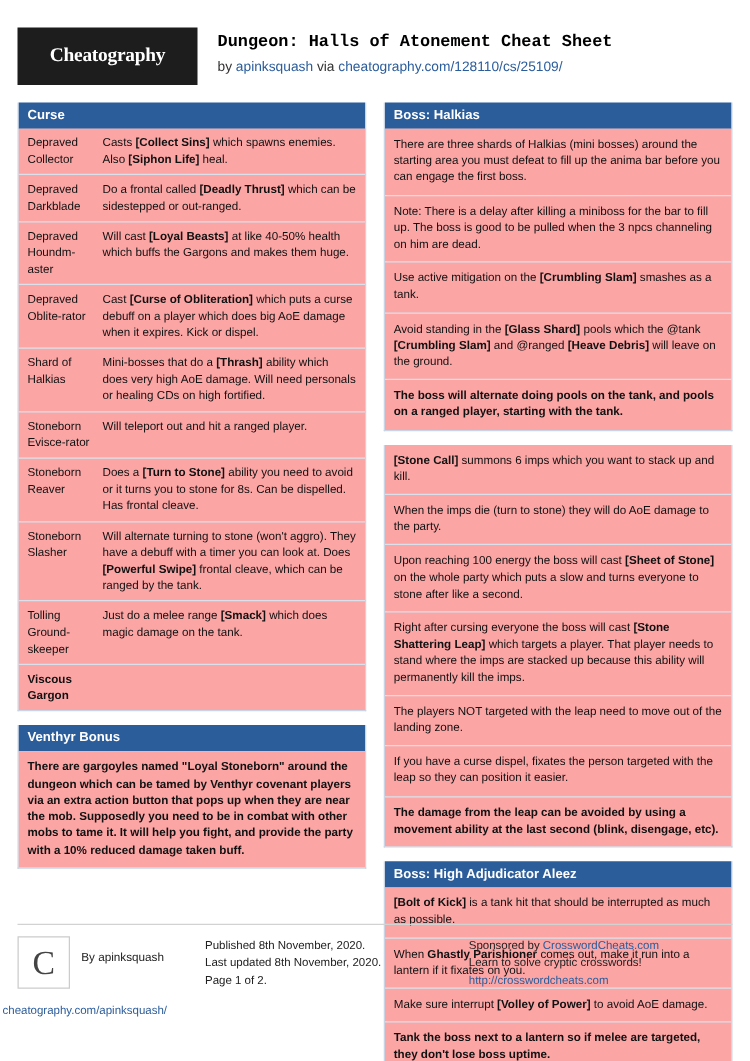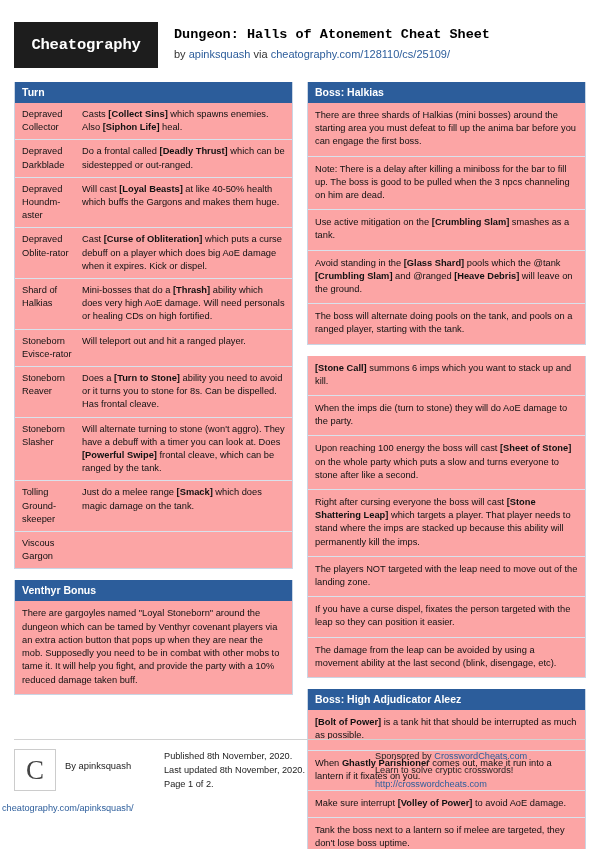--- a/index.html
+++ b/index.html
@@ -36,21 +36,21 @@
     display: flex;
     align-items: center;
     justify-content: center;
     flex: 0 0 auto;
   }
   .logo-text {
     color: #ffffff;
     font-size: 15.5px;
     font-weight: bold;
     letter-spacing: -0.2px;
-    font-family: Liberation Mono, monospace;
+    font-family: Liberation Serif, serif;
   }
   .title-wrap {
     padding-left: 16px;
     padding-top: 4px;
   }
   .doc-title {
     color: #000000;
     font-size: 13.5px;
     font-weight: bold;
     line-height: 17px;
@@ -92,21 +92,21 @@
     line-height: 13px;
   }
   .sect-body { background: #fca5a5; }
 
   .row {
     display: flex;
     border-bottom: 1px solid #d9e2ec;
     font-size: 9.3px;
     line-height: 13.2px;
   }
-  .row:last-child { border-bottom: none; }
+  .row:last-child { border-bottom: none; font-weight: bold; }
   .row .k {
     width: 62px;
     flex: 0 0 62px;
     padding: 5px 5px 5px 7px;
     box-sizing: border-box;
     color: #111111;
     word-break: break-word;
     hyphens: auto;
   }
   .row .v {
@@ -181,21 +181,21 @@
         <span>by </span><a href="#" class="f-link">apinksquash</a><span> via </span><a href="#" class="f-link">cheatography.com/128110/cs/25109/</a>
       </div>
     </div>
   </div>
 
   <div class="columns">
 
     <div class="col">
 
       <div class="sect">
-        <div class="sect-head">Turn</div>
+        <div class="sect-head">Curse</div>
         <div class="sect-body">
           <div class="row">
             <div class="k">Depraved Collector</div>
             <div class="v">Casts <b>[Collect Sins]</b> which spawns enemies. Also <b>[Siphon Life]</b> heal.</div>
           </div>
           <div class="row">
             <div class="k">Depraved Darkblade</div>
             <div class="v">Do a frontal called <b>[Deadly Thrust]</b> which can be sidestepped or out-ranged.</div>
           </div>
           <div class="row">
@@ -289,21 +289,21 @@
           <div class="row full">
             <div class="v">The damage from the leap can be avoided by using a movement ability at the last second (blink, disengage, etc).</div>
           </div>
         </div>
       </div>
 
       <div class="sect">
         <div class="sect-head">Boss: High Adjudicator Aleez</div>
         <div class="sect-body">
           <div class="row full">
-            <div class="v"><b>[Bolt of Power]</b> is a tank hit that should be interrupted as much as possible.</div>
+            <div class="v"><b>[Bolt of Kick]</b> is a tank hit that should be interrupted as much as possible.</div>
           </div>
           <div class="row full">
             <div class="v">When <b>Ghastly Parishioner</b> comes out, make it run into a lantern if it fixates on you.</div>
           </div>
           <div class="row full">
             <div class="v">Make sure interrupt <b>[Volley of Power]</b> to avoid AoE damage.</div>
           </div>
           <div class="row full">
             <div class="v">Tank the boss next to a lantern so if melee are targeted, they don't lose boss uptime.</div>
           </div>

